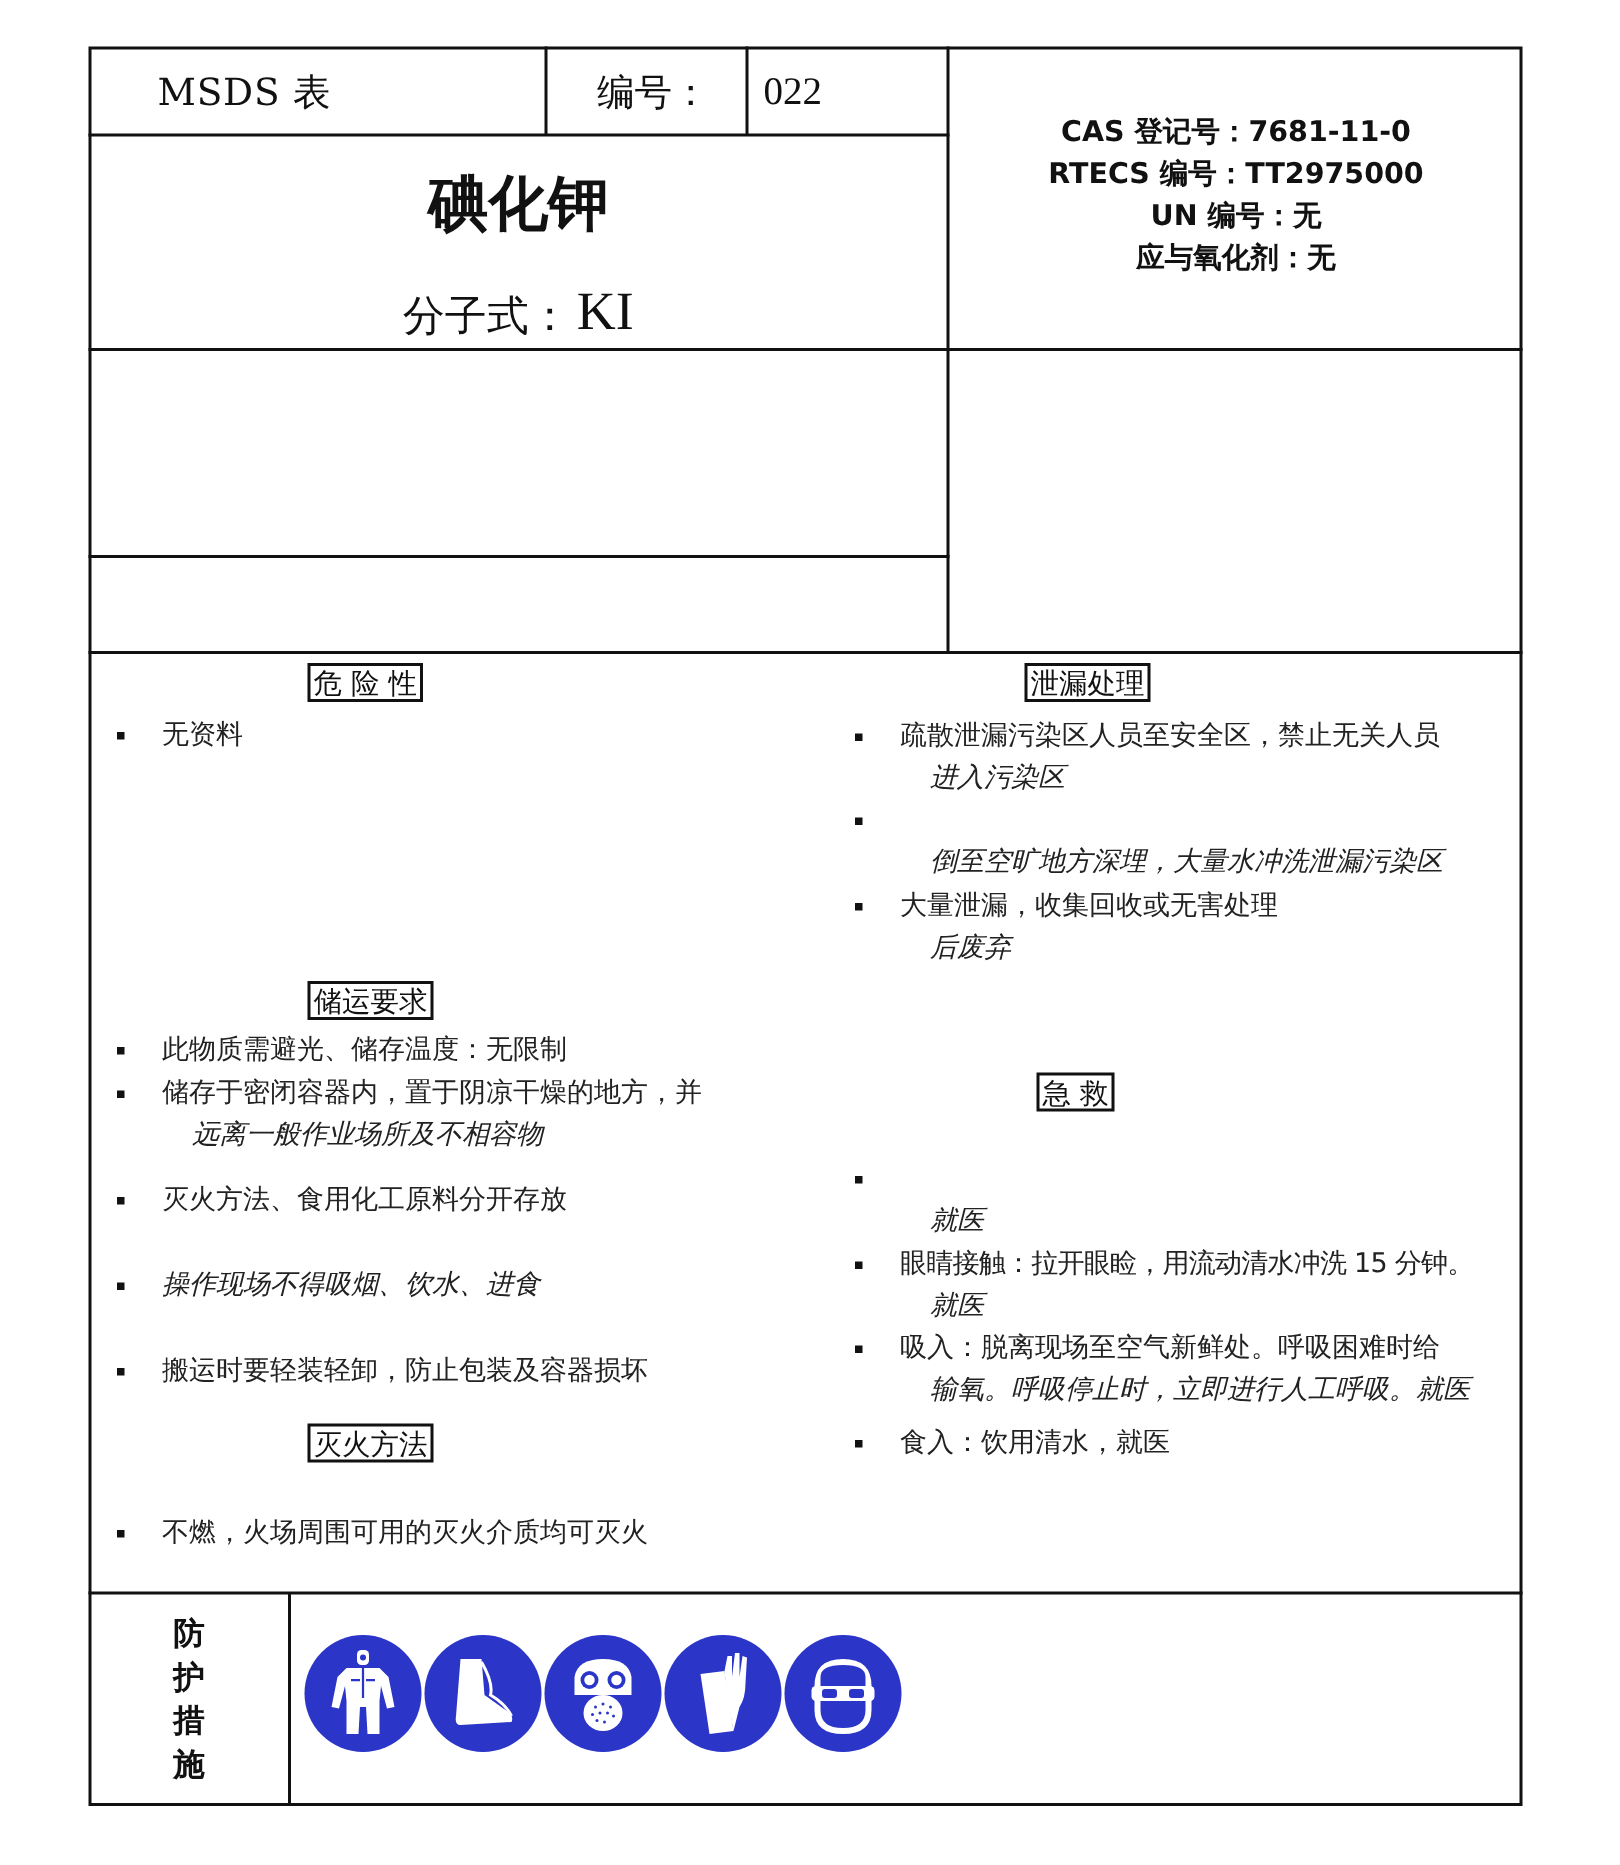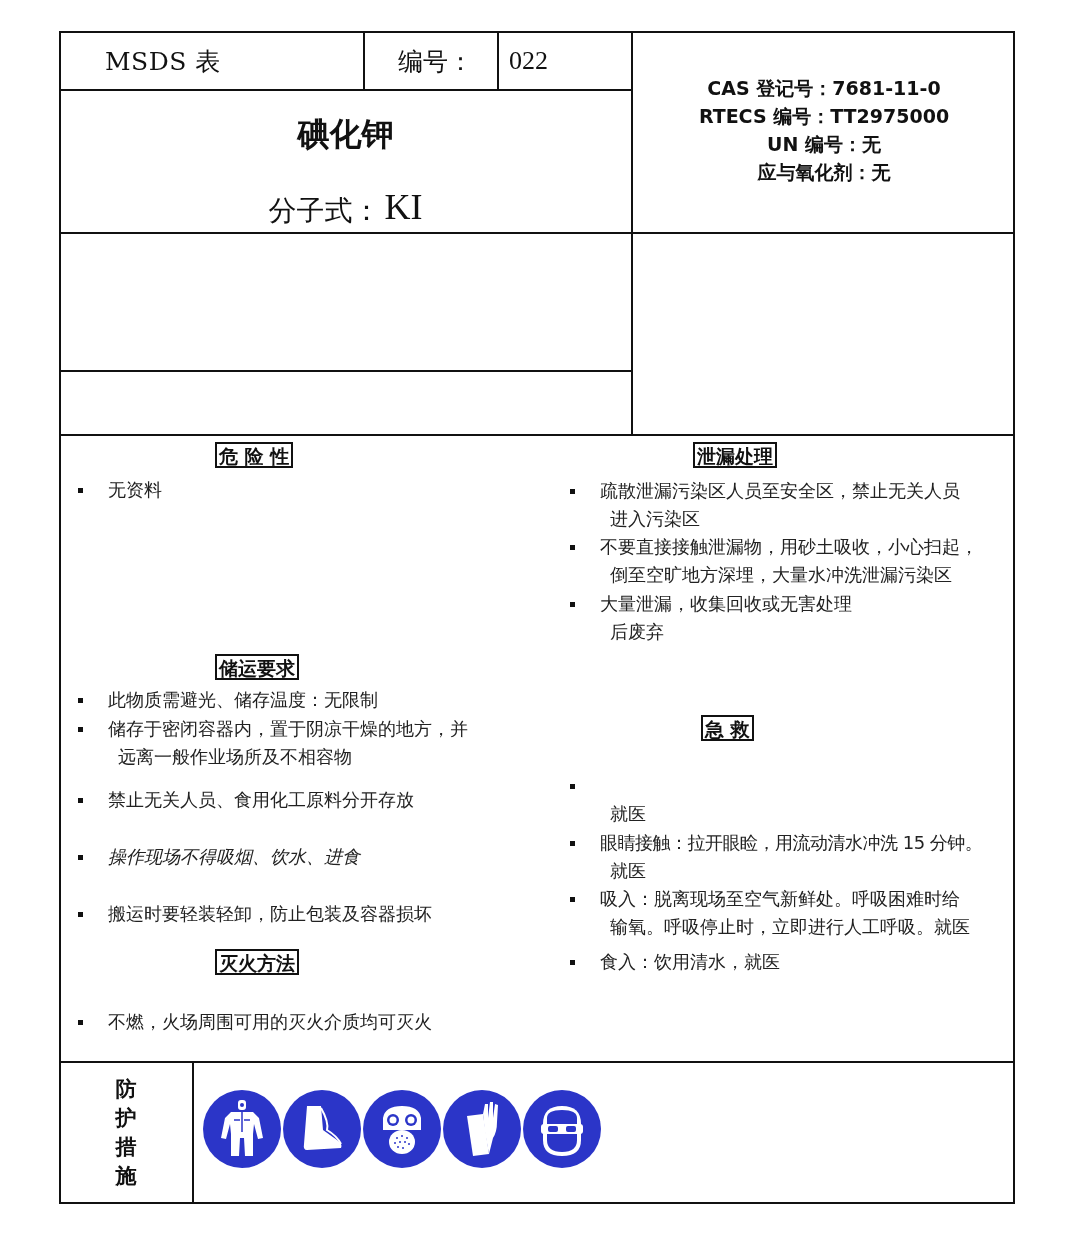--- a/index.html
+++ b/index.html
@@ -9,36 +9,36 @@
   .line-h { position: absolute; height: 2px; background: #111; }
   .line-v { position: absolute; width: 2px; background: #111; }
   .outer { left: 59px; top: 31px; width: 956px; height: 1173px; border: 2.5px solid #111; }
 
   .cell-text { position: absolute; display: flex; align-items: center; }
   .msds { left: 105px; top: 40px; height: 42px; font-size: 25px; font-family: "DejaVu Serif", serif; letter-spacing: 0.5px; }
   .bianhao { left: 398px; top: 40px; height: 42px; font-size: 25px; font-family: "DejaVu Sans", sans-serif; text-align: center; }
   .num { left: 509px; top: 40px; height: 42px; font-size: 26px; font-family: "Liberation Serif", serif; }
 
   .title { left: 59px; width: 573px; top: 100px; height: 70px; justify-content: center;
-           font-size: 32px; font-weight: bold; font-family: Liberation Mono, monospace; }
+           font-size: 40px; font-weight: bold; font-family: Liberation Mono, monospace; }
   .formula { left: 59px; width: 573px; top: 183px; height: 48px; justify-content: center; gap: 4px; }
   .formula .lbl { font-size: 28px; font-family: "DejaVu Sans", sans-serif; margin-top: 8px; }
   .formula .val { font-size: 36px; font-family: "Liberation Serif", serif; }
 
   .ids { left: 634px; top: 74px; width: 380px; text-align: center;
          font-family: "DejaVu Sans", sans-serif; font-size: 19px; font-weight: bold; line-height: 28px; }
   .ids div { white-space: nowrap; }
 
   .sect-head { position: absolute; border: 2px solid #111; padding: 0 2px; height: 26px; line-height: 24px;
-               font-family: "DejaVu Sans", sans-serif; font-weight: bold; font-size: 19px; box-sizing: border-box; background: #fff; margin-left: 10px; }
+               font-family: "DejaVu Sans", sans-serif; font-weight: normal; font-size: 19px; box-sizing: border-box; background: #fff; }
 
   .item { position: absolute; font-family: "DejaVu Sans", sans-serif; font-size: 18px; line-height: 28px; color: #222; }
   .item .bullet { position: absolute; left: 0; top: 12px; width: 5px; height: 5px; background: #111; }
   .item .txt { position: absolute; left: 30px; white-space: nowrap; }
-  .item .cont { position: absolute; left: 40px; white-space: nowrap; }
+  .item .cont { position: absolute; left: 50px; white-space: nowrap; font-style: italic; }
 
   .ppe-label { left: 59px; width: 134px; top: 1062px; height: 141px; display: flex; flex-direction: column;
                align-items: center; justify-content: center; font-family: "DejaVu Sans", sans-serif; font-weight: bold;
                font-size: 21px; line-height: 29px; }
   .ppe-icons { left: 203px; top: 1090px; height: 80px; display: flex; gap: 2px; }
   .ppe-icon { width: 78px; height: 78px; border-radius: 50%; background: #2b35c8; display: flex;
               align-items: center; justify-content: center; }
   .ppe-icon svg { width: 66px; height: 66px; }
 </style>
 </head>
@@ -89,21 +89,21 @@
   <span class="bullet"></span>
   <span class="txt">此物质需避光、储存温度：无限制</span>
 </div>
 <div class="item" style="left:78px; top:715px; width:480px; height:56px;">
   <span class="bullet"></span>
   <span class="txt" style="top:0">储存于密闭容器内，置于阴凉干燥的地方，并</span>
   <span class="cont" style="top:28px">远离一般作业场所及不相容物</span>
 </div>
 <div class="item" style="left:78px; top:786px; width:480px; height:28px;">
   <span class="bullet"></span>
-  <span class="txt">禁止无关人员、食用化工原料分开存放</span>
+  <span class="txt">灭火方法、食用化工原料分开存放</span>
 </div>
 <div class="item" style="left:78px; top:843px; width:480px; height:28px;font-style:italic;">
   <span class="bullet"></span>
   <span class="txt">操作现场不得吸烟、饮水、进食</span>
 </div>
 <div class="item" style="left:78px; top:900px; width:480px; height:28px;">
   <span class="bullet"></span>
   <span class="txt">搬运时要轻装轻卸，防止包装及容器损坏</span>
 </div>
 
@@ -114,21 +114,20 @@
 </div>
 
 <div class="sect-head" style="left:683px; top:442px;">泄漏处理</div>
 <div class="item" style="left:570px; top:477px; width:440px; height:56px;">
   <span class="bullet"></span>
   <span class="txt" style="top:0">疏散泄漏污染区人员至安全区，禁止无关人员</span>
   <span class="cont" style="top:28px">进入污染区</span>
 </div>
 <div class="item" style="left:570px; top:533px; width:440px; height:56px;">
   <span class="bullet"></span>
-  <span class="txt" style="top:0">不要直接接触泄漏物，用砂土吸收，小心扫起，</span>
   <span class="cont" style="top:28px">倒至空旷地方深埋，大量水冲洗泄漏污染区</span>
 </div>
 <div class="item" style="left:570px; top:590px; width:440px; height:56px;">
   <span class="bullet"></span>
   <span class="txt" style="top:0">大量泄漏，收集回收或无害处理</span>
   <span class="cont" style="top:28px">后废弃</span>
 </div>
 
 <div class="sect-head" style="left:691px; top:715px;">急   救</div>
 <div class="item" style="left:570px; top:772px; width:440px; height:56px;">

